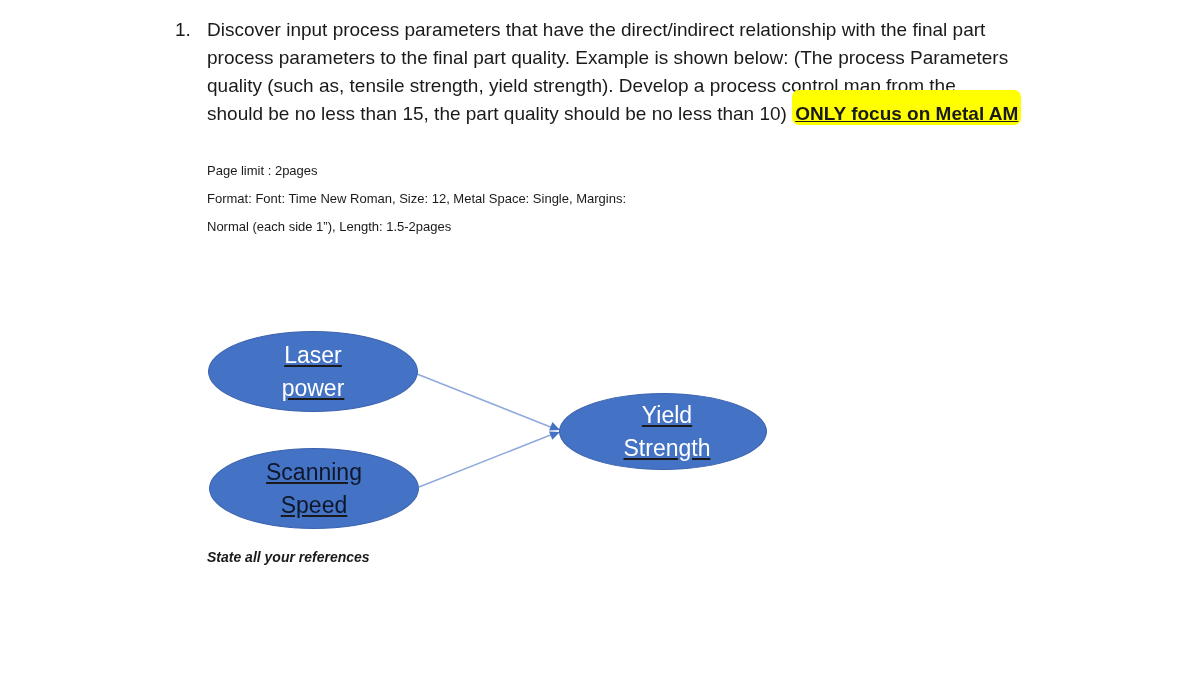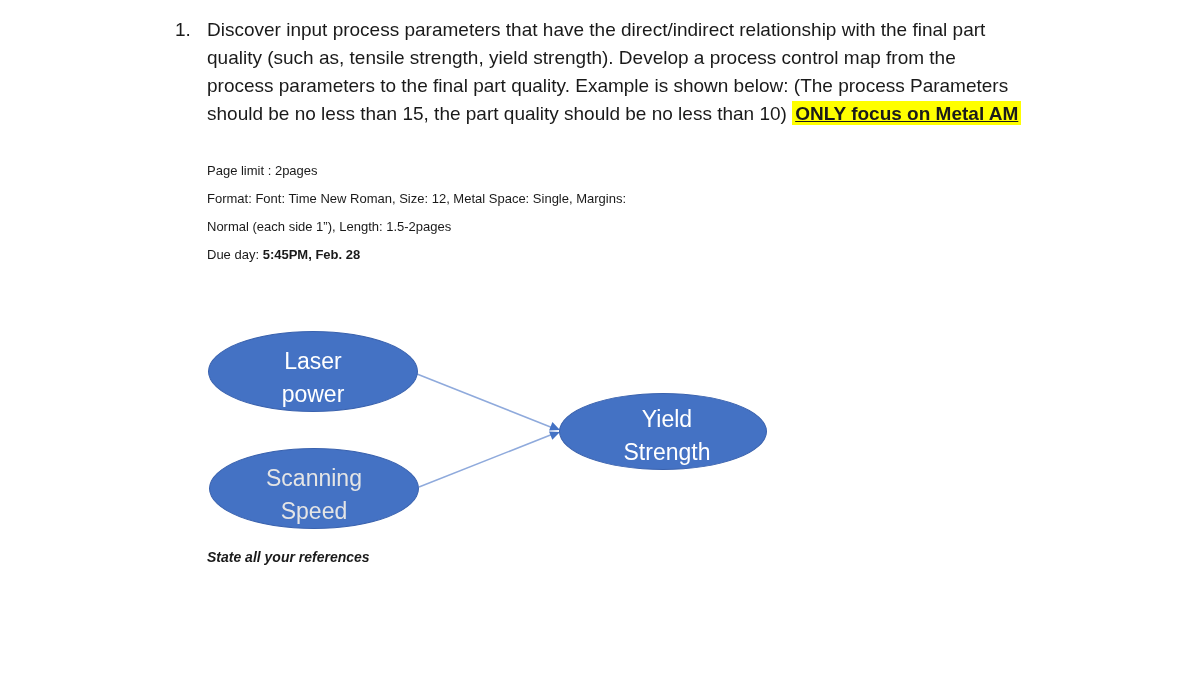--- a/index.html
+++ b/index.html
@@ -24,21 +24,22 @@
   }
   .task .lines { padding-left: 32px; }
   .task-number {
     position: absolute;
     left: 0;
     top: 0;
   }
   .hl {
     font-weight: bold;
     text-decoration: underline;
-    padding: 2px 3px 1px 3px;
+    padding: 13px 3px 1px 3px;
+    border-radius: 7px;
   }
 
   
   .details {
     position: absolute;
     left: 207px;
     top: 157px;
     font-size: 13px;
     line-height: 28px;
     white-space: nowrap;
@@ -51,27 +52,28 @@
     left: 0;
     top: 0;
     width: 1179px;
     height: 694px;
     pointer-events: none;
   }
   .node {
     position: absolute;
     border-radius: 50%;
     display: flex;
-    align-items: flex-end;
+    align-items: center;
     justify-content: center;
     text-align: center;
     font-size: 23px;
     line-height: 33px;
     white-space: pre-line;
     box-sizing: border-box;
+    text-decoration: underline;
   }
   .node-laser    { left: 208px; top: 331px; width: 210px; height: 81px; }
   .node-scanning { left: 209px; top: 448px; width: 210px; height: 81px; }
   .node-yield    { left: 559px; top: 393px; width: 208px; height: 77px; }
 
   .arrow-svg {
     position: absolute;
     left: 0;
     top: 0;
     width: 1179px;
@@ -92,49 +94,48 @@
 </style>
 </head>
 <body>
 
 <div class="page">
 
   <div class="task">
     <span class="task-number">1.</span>
     <div class="lines">
       <div>Discover input process parameters that have the direct/indirect relationship with the final part</div>
+      <div>process parameters to the final part quality. Example is shown below: (The process Parameters</div>
       <div>quality (such as, tensile strength, yield strength). Develop a process control map from the</div>
-      <div>process parameters to the final part quality. Example is shown below: (The process Parameters</div>
       <div><span>should be no less than 15, the part quality should be no less than 10) </span><span class="hl" style="background-color: rgb(255, 255, 0);">ONLY focus on Metal AM</span></div>
     </div>
   </div>
 
   <div class="details">
     <div>Page limit : 2pages</div>
     <div>Format: Font: Time New Roman, Size: 12, Metal Space: Single, Margins:</div>
     <div>Normal (each side 1”), Length: 1.5-2pages</div>
-    <div><span>Due day: </span><span class="bold">5:45PM, Feb. 28</span></div>
   </div>
 
   <div class="diagram">
 
     <svg class="arrow-svg" viewBox="0 0 1179 694" xmlns="http://www.w3.org/2000/svg">
       <line x1="417" y1="374" x2="553" y2="428" stroke-width="1.6" stroke="#8FAADC"></line>
       <line x1="419" y1="487" x2="553" y2="434" stroke-width="1.6" stroke="#8FAADC"></line>
       <polygon points="560,430 549.1,430.5 552.4,422.1" fill="#4472C4"></polygon>
       <polygon points="560,432 552.3,439.8 549.0,431.5" fill="#4472C4"></polygon>
     </svg>
 
     <div class="node node-laser" style="background-color: rgb(68, 114, 196); border: 1.5px solid rgb(58, 98, 174);">
       <span style="color: rgb(255, 255, 255);">Laser
 power</span>
     </div>
 
     <div class="node node-scanning" style="background-color: rgb(68, 114, 196); border: 1.5px solid rgb(58, 98, 174);">
-      <span style="color: #e5e5e5;">Scanning
+      <span style="color: #0f172a;">Scanning
 Speed</span>
     </div>
 
     <div class="node node-yield" style="background-color: rgb(68, 114, 196); border: 1.5px solid rgb(58, 98, 174);">
       <span style="color: rgb(255, 255, 255); margin-left: 8px;">Yield
 Strength</span>
     </div>
   </div>
 
   <div class="refs">State all your references</div>

